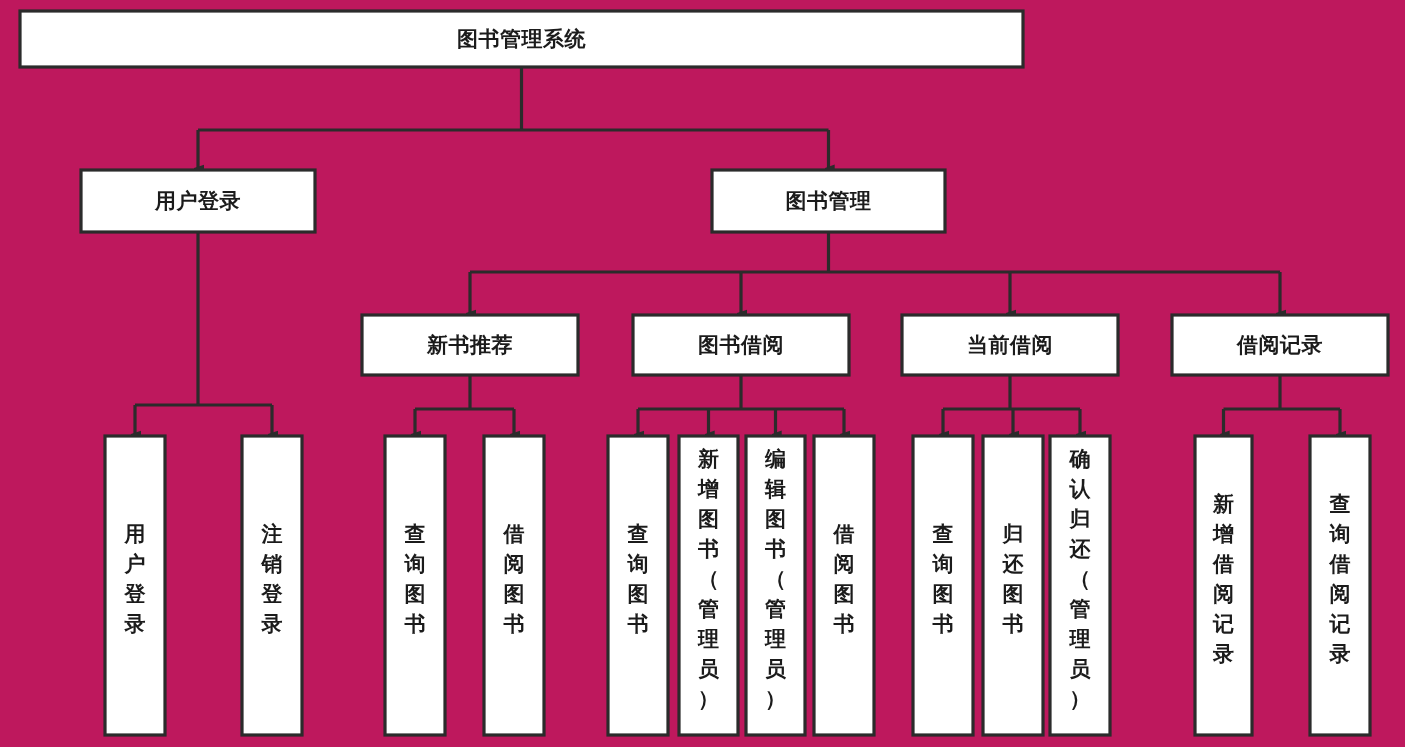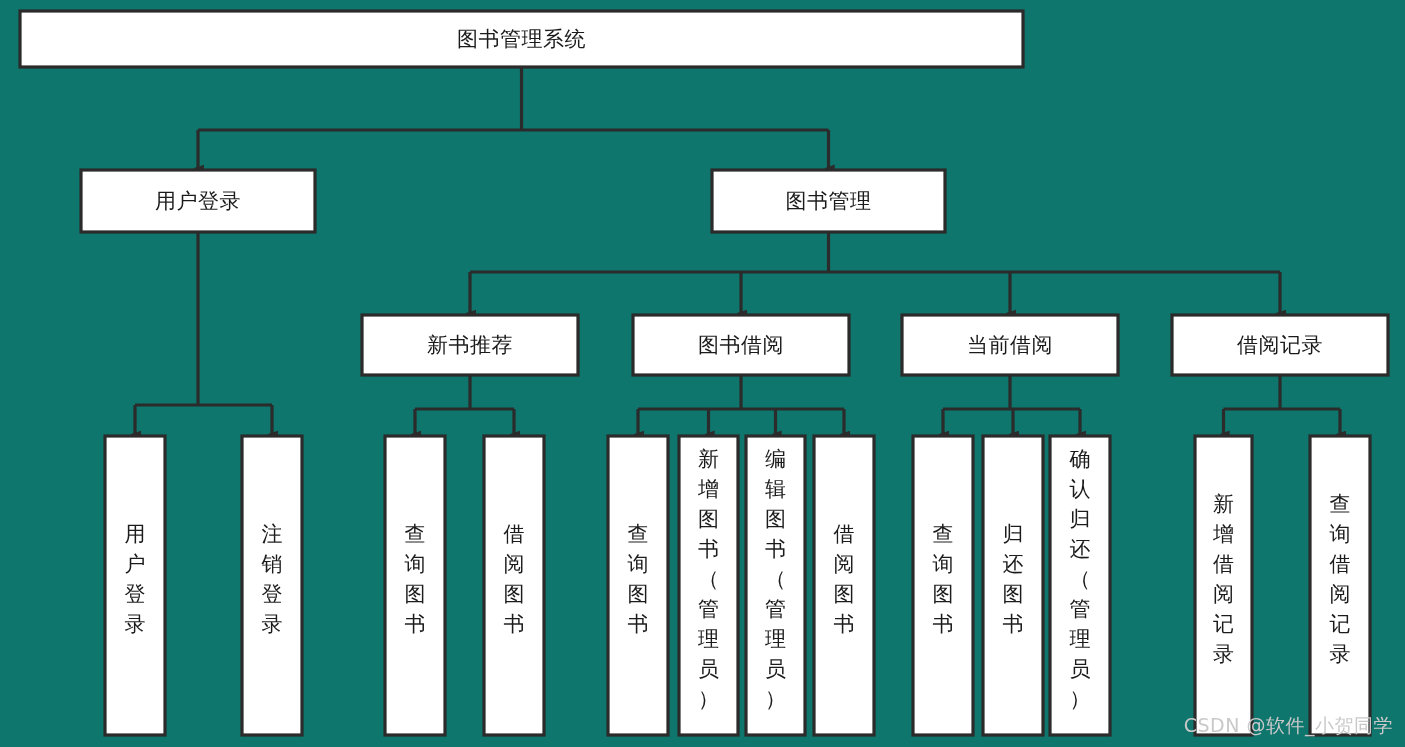--- a/index.html
+++ b/index.html
@@ -11,21 +11,22 @@
   body {
     width: 1405px;
     height: 747px;
     overflow: hidden;
     font-family: "DejaVu Sans", "Liberation Sans", sans-serif;
   }
   #diagram-root {
     position: relative;
     width: 1405px;
     height: 747px;
-    background: #0f766e;
+    background: #be185d;
+    font-weight: bold;
   }
   svg#tree-svg {
     position: absolute;
     top: 0;
     left: 0;
     width: 1405px;
     height: 747px;
     display: block;
   }
   .node-rect {
@@ -193,14 +194,13 @@
           <rect x="1195" y="436" width="57" height="299" class="node-rect"></rect>
           <text x="1223.5" class="node-label-v" text-anchor="middle"><tspan x="1223.5" y="510.5">新</tspan><tspan x="1223.5" y="540.5">增</tspan><tspan x="1223.5" y="570.5">借</tspan><tspan x="1223.5" y="600.5">阅</tspan><tspan x="1223.5" y="630.5">记</tspan><tspan x="1223.5" y="660.5">录</tspan></text>
         </g>
         <g>
           <rect x="1310" y="436" width="60" height="299" class="node-rect"></rect>
           <text x="1340" class="node-label-v" text-anchor="middle"><tspan x="1340" y="510.5">查</tspan><tspan x="1340" y="540.5">询</tspan><tspan x="1340" y="570.5">借</tspan><tspan x="1340" y="600.5">阅</tspan><tspan x="1340" y="630.5">记</tspan><tspan x="1340" y="660.5">录</tspan></text>
         </g>
       </g>
   </svg>
 
-  <div class="watermark">CSDN @软件_小贺同学</div>
 </div>
 
 </body></html>

